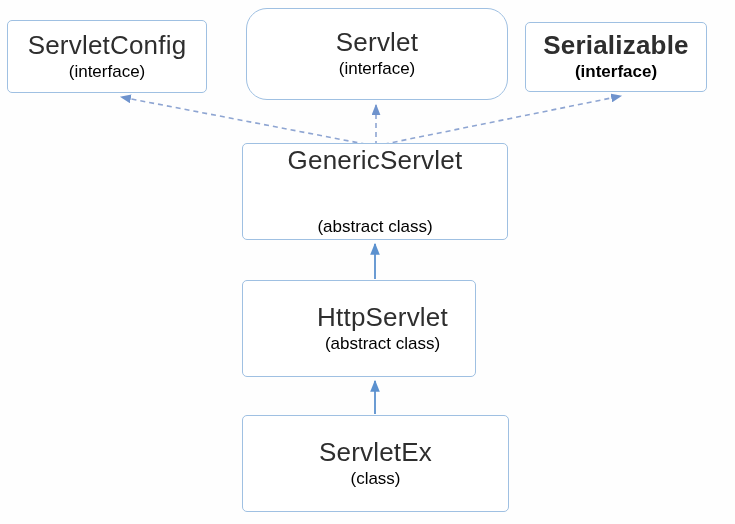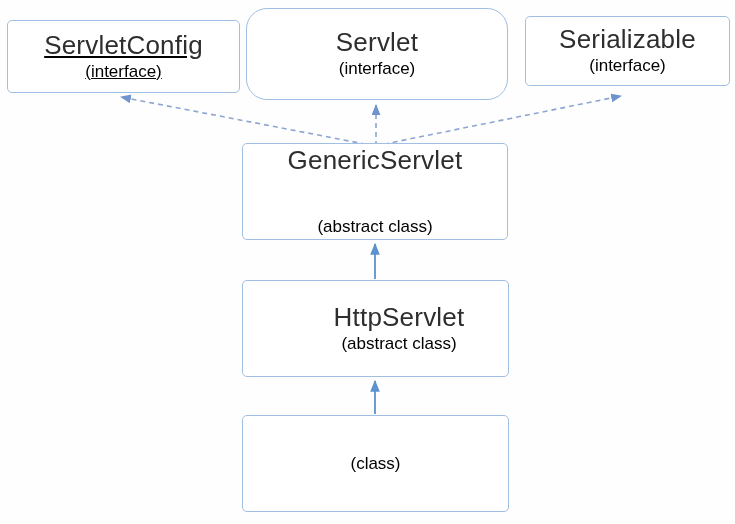--- a/index.html
+++ b/index.html
@@ -41,25 +41,25 @@
     letter-spacing: 0.2px;
     white-space: nowrap;
   }
   .node .subtitle {
     font-size: 17px;
     line-height: 1.25;
     color: #000000;
     white-space: nowrap;
   }
   
-  #node-servletconfig  { left: 7px;   top: 20px;  width: 233px; height: 73px; text-decoration: underline; }
+  #node-servletconfig  { left: 7px;   top: 20px;  width: 200px; height: 73px; }
   #node-servlet        { left: 246px; top: 8px;   width: 262px; height: 92px; border-radius: 21px; }
-  #node-serializable   { left: 525px; top: 16px;  width: 205px; height: 70px; }
+  #node-serializable   { left: 525px; top: 22px;  width: 182px; height: 70px; font-weight: bold; }
   #node-genericservlet { left: 242px; top: 143px; width: 266px; height: 97px; gap: 40px; }
-  #node-httpservlet    { left: 242px; top: 280px; width: 267px; height: 97px; padding-left: 47px; }
+  #node-httpservlet    { left: 242px; top: 280px; width: 234px; height: 97px; padding-left: 47px; }
   #node-servletex      { left: 242px; top: 415px; width: 267px; height: 97px; }
 </style>
 </head>
 <body>
 
 <div class="canvas">
 
   <svg class="edges-layer" width="735" height="524" viewBox="0 0 735 524" xmlns="http://www.w3.org/2000/svg">
     <defs>
       <marker id="head-dashed" viewBox="0 0 10 8" markerWidth="11" markerHeight="9" refX="9" refY="4" orient="auto" markerUnits="userSpaceOnUse">
@@ -100,16 +100,17 @@
     <div class="title">GenericServlet</div>
     <div class="subtitle">(abstract class)</div>
   </div>
 
   <div class="node" id="node-httpservlet">
     <div class="title">HttpServlet</div>
     <div class="subtitle">(abstract class)</div>
   </div>
 
   <div class="node" id="node-servletex">
+    <div class="title">ServletEx</div>
     <div class="subtitle">(class)</div>
   </div>
 
 </div>
 
 </body></html>

